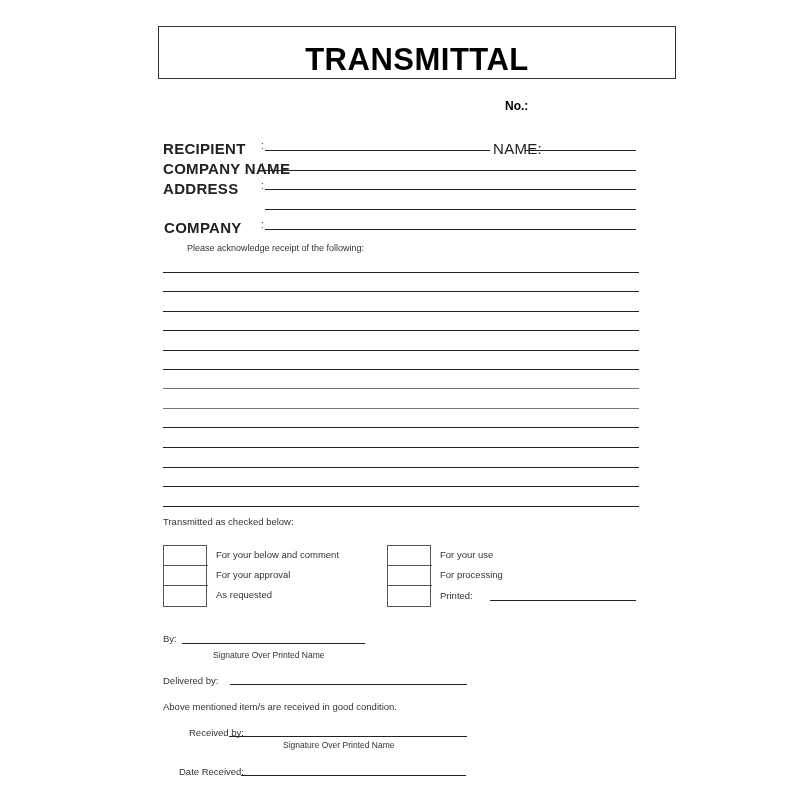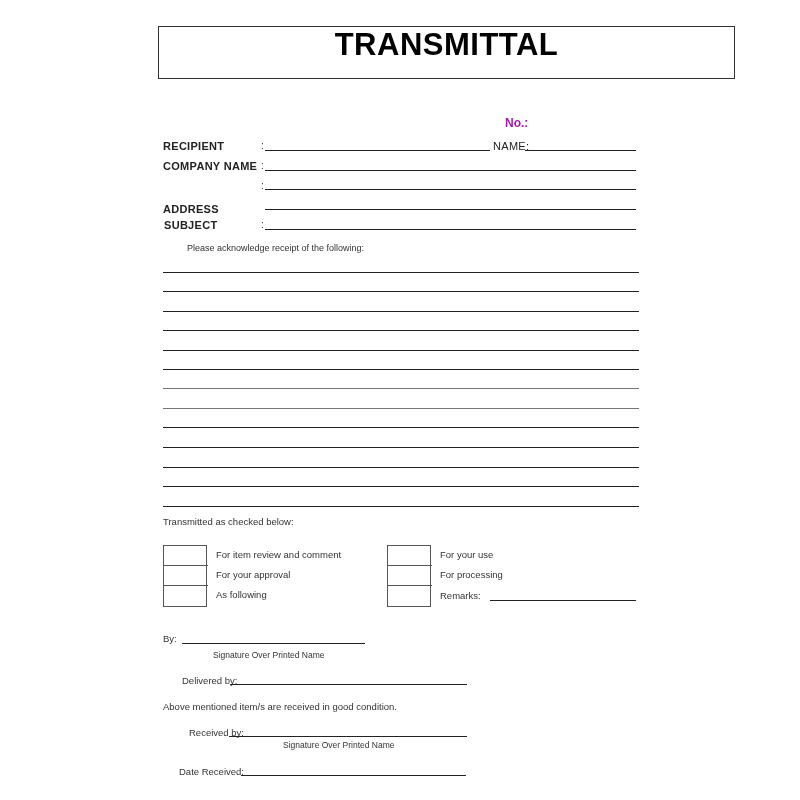--- a/index.html
+++ b/index.html
@@ -1,21 +1,21 @@
 <!DOCTYPE html>
 <html><head>
   <meta charset="utf-8">
   <style>
     html, body { margin: 0; padding: 0; background: #ffffff; }
     body { width: 800px; height: 800px; position: relative; font-family: "Liberation Sans", sans-serif; color: #222; overflow: hidden; }
     .abs { position: absolute; }
-    .title-box { left: 158px; top: 26px; width: 577px; height: 53px; border: 1.5px solid #333; box-sizing: border-box; display: flex; align-items: flex-start; justify-content: center; }
+    .title-box { left: 158px; top: 26px; width: 518px; height: 53px; border: 1.5px solid #333; box-sizing: border-box; display: flex; align-items: flex-end; justify-content: center; }
     .title { font-family: "Liberation Sans", sans-serif; font-weight: bold; font-size: 31px; color: #000; letter-spacing: 0.5px; }
-    .no-label { left: 505px; top: 116px; font-weight: bold; font-size: 12px; color: #a21caf; }
-    .lbl { font-weight: bold; font-size: 11px; color: #222; letter-spacing: 0.3px; }
+    .no-label { left: 505px; top: 99px; font-weight: bold; font-size: 12px; color: #000000; }
+    .lbl { font-weight: bold; font-size: 15px; color: #222; letter-spacing: 0.3px; }
     .colon { font-size: 10px; color: #333; }
     .uline { border-bottom: 1px solid #222; height: 0; }
     .txt { font-size: 9.5px; color: #333; }
     .itxt { font-size: 8.5px; color: #333; }
     .rule { left: 163px; width: 476px; height: 0; border-bottom: 1.3px solid #222; }
     .rule.grey { border-bottom-color: #777; border-bottom-width: 1.5px; }
     .cbcol { border: 1px solid #555; box-sizing: border-box; }
     .cb { width: 44px; height: 20px; border-bottom: 1px solid #555; box-sizing: border-box; }
     .cb:last-child { border-bottom: none; }
   </style>
@@ -30,26 +30,26 @@
 <span class="abs lbl" style="left:163px; top:140px;">RECIPIENT</span>
 <span class="abs colon" style="left:261px; top:140px;">:</span>
 <div class="abs uline" style="left:265px; top:150px; width:225px;"></div>
 <span class="abs lbl" style="left:493px; top:140px; font-weight:normal; color:#222;">NAME:</span>
 <div class="abs uline" style="left:525px; top:150px; width:111px;"></div>
 
 <span class="abs lbl" style="left:163px; top:160px;">COMPANY NAME</span>
 <span class="abs colon" style="left:261px; top:160px;">:</span>
 <div class="abs uline" style="left:265px; top:170px; width:371px;"></div>
 
-<span class="abs lbl" style="left:163px; top:180px;margin-top:23px;">ADDRESS</span>
+<span class="abs lbl" style="left:163px; top:180px;">ADDRESS</span>
 <span class="abs colon" style="left:261px; top:180px;">:</span>
 <div class="abs uline" style="left:265px; top:189px; width:371px;"></div>
 <div class="abs uline" style="left:265px; top:209px; width:371px;"></div>
 
-<span class="abs lbl" style="left:164px; top:219px;">SUBJECT</span>
+<span class="abs lbl" style="left:164px; top:219px;">COMPANY</span>
 <span class="abs colon" style="left:261px; top:219px;">:</span>
 <div class="abs uline" style="left:265px; top:229px; width:371px;"></div>
 
 <span class="abs txt" style="left:163px; top:243px; font-size:9px;padding-left:24px;">Please acknowledge receipt of the following:</span>
 <div class="abs rule" style="top:272px;"></div>
 <div class="abs rule" style="top:291px;"></div>
 <div class="abs rule" style="top:311px;"></div>
 <div class="abs rule" style="top:330px;"></div>
 <div class="abs rule" style="top:350px;"></div>
 <div class="abs rule" style="top:369px;"></div>
@@ -61,39 +61,39 @@
 <div class="abs rule" style="top:486px;"></div>
 <div class="abs rule" style="top:506px;"></div>
 
 <span class="abs txt" style="left:163px; top:516px;">Transmitted as checked below:</span>
 
 <div class="abs cbcol" style="left:163px; top:545px; width:44px; height:62px;">
   <div class="cb"></div>
   <div class="cb"></div>
   <div class="cb"></div>
 </div>
-<span class="abs txt" style="left:216px; top:549px;">For item review and comment</span>
+<span class="abs txt" style="left:216px; top:549px;">For your below and comment</span>
 <span class="abs txt" style="left:216px; top:569px;">For your approval</span>
-<span class="abs txt" style="left:216px; top:589px;">As following</span>
+<span class="abs txt" style="left:216px; top:589px;">As requested</span>
 
 <div class="abs cbcol" style="left:387px; top:545px; width:44px; height:62px;">
   <div class="cb"></div>
   <div class="cb"></div>
   <div class="cb"></div>
 </div>
 <span class="abs txt" style="left:440px; top:549px;">For your use</span>
 <span class="abs txt" style="left:440px; top:569px;">For processing</span>
-<span class="abs txt" style="left:440px; top:590px;">Remarks:</span>
+<span class="abs txt" style="left:440px; top:590px;">Printed:</span>
 <div class="abs uline" style="left:490px; top:600px; width:146px;"></div>
 
 <span class="abs txt" style="left:163px; top:633px;">By:</span>
 <div class="abs uline" style="left:182px; top:643px; width:183px;"></div>
 <span class="abs itxt" style="left:213px; top:650px;">Signature Over Printed Name</span>
 
-<span class="abs txt" style="left:163px; top:675px;margin-left:19px;">Delivered by:</span>
+<span class="abs txt" style="left:163px; top:675px;">Delivered by:</span>
 <div class="abs uline" style="left:230px; top:684px; width:237px;"></div>
 
 <span class="abs txt" style="left:163px; top:701px;">Above mentioned item/s are received in good condition.</span>
 
 <span class="abs txt" style="left:163px; top:727px;padding-left:26px;">Received by:</span>
 <div class="abs uline" style="left:229px; top:736px; width:238px;"></div>
 <span class="abs itxt" style="left:283px; top:740px;">Signature Over Printed Name</span>
 
 <span class="abs txt" style="left:163px; top:766px;padding-left:16px;">Date Received:</span>
 <div class="abs uline" style="left:241px; top:775px; width:225px;"></div>

